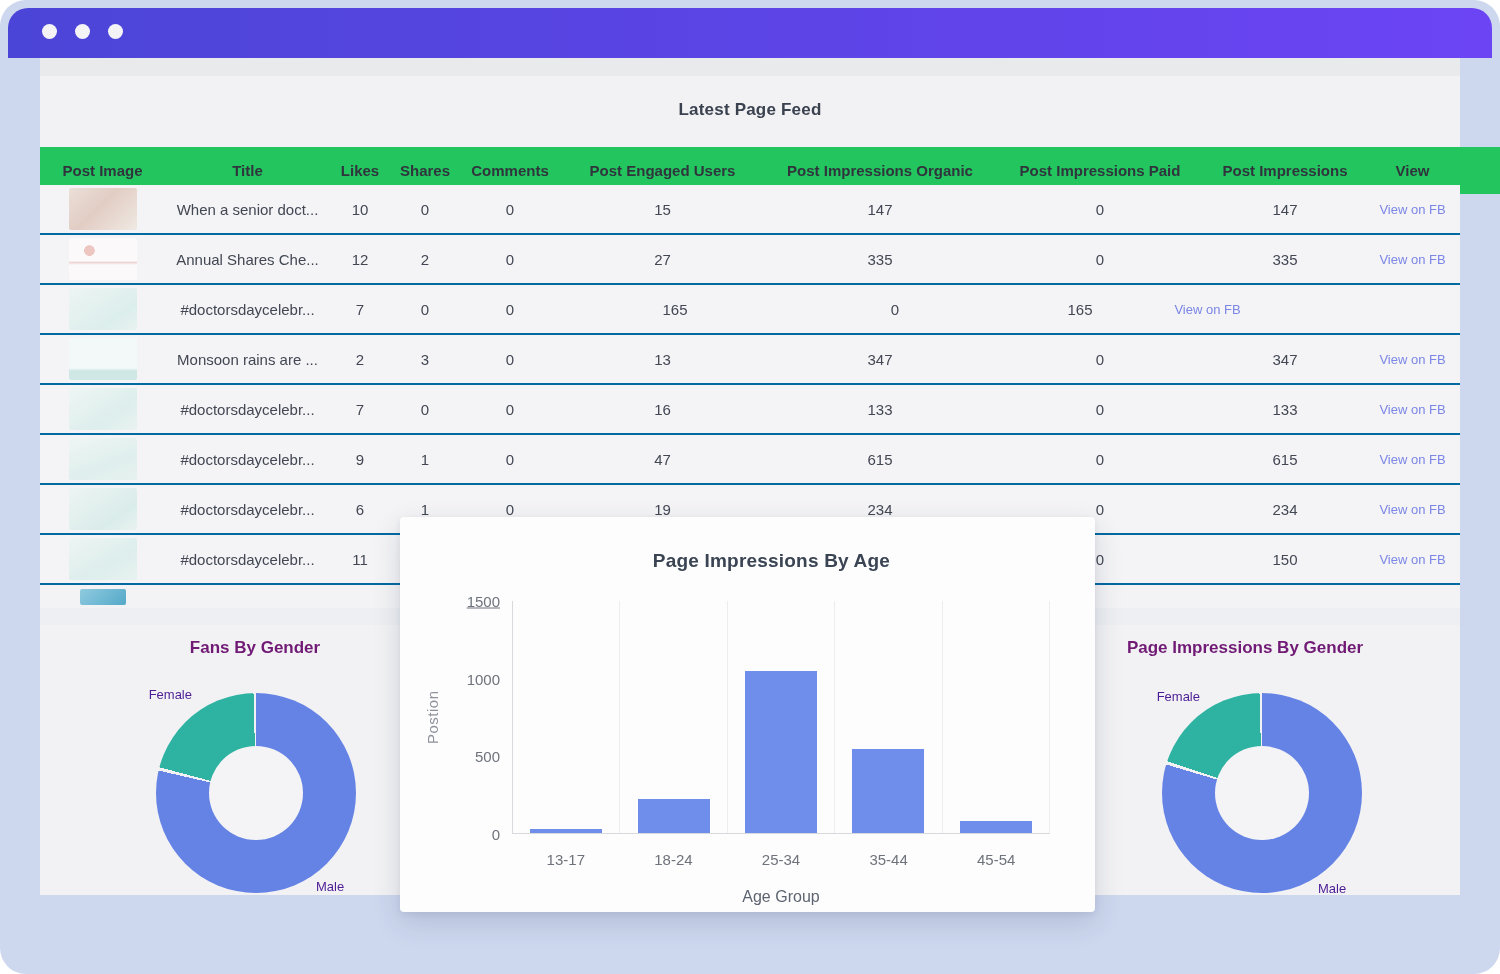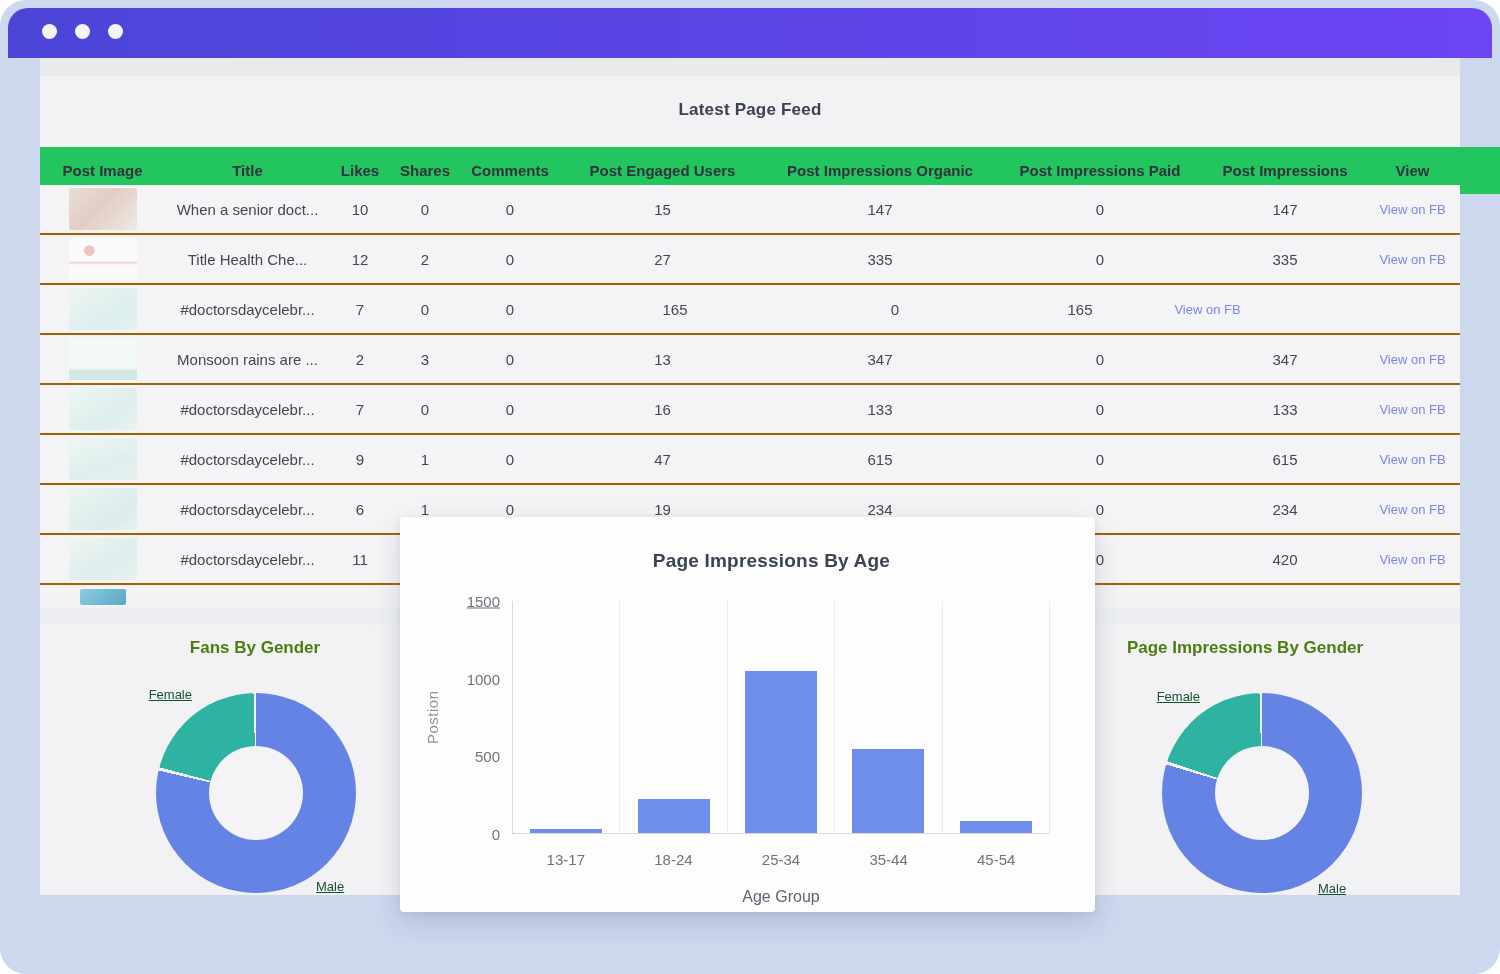--- a/index.html
+++ b/index.html
@@ -16,21 +16,21 @@
   
   .content  { position:absolute; left:40px; top:58px; width:1420px; height:837px; background:#edeff2; }
   .topstrip { position:absolute; left:0; top:0; width:100%; height:18px; background:#e8eaec; }
 
   
   .feed-panel { position:absolute; left:0; top:18px; width:1420px; height:532px; background:#f2f2f4; }
   .feed-title { position:absolute; top:24px; width:100%; text-align:center;
                 font-size:17px; font-weight:700; color:#3a414f; letter-spacing:.2px; }
   .thead { position:absolute; top:61px; left:0; width:1500px; height:47px; background:#22c55e; display:flex; align-items:stretch;margin-top:10px; }
   .tbody { position:absolute; top:109px; left:0; width:1420px; }
-  .trow  { display:flex; height:50px; background:#f4f4f6; border-bottom:2px solid #a16207; }
+  .trow  { display:flex; height:50px; background:#f4f4f6; border-bottom:2px solid #0369a1; }
   .trow.partial { height:23px; overflow:hidden; background:#f3f3f5; border-bottom:none; }
   .th, .td { display:flex; align-items:center; justify-content:center; text-align:center; }
   .th { font-size:15px; font-weight:700; color:#30343d; }
   .td { font-size:15px; color:#424753; }
   .c0{width:125px}.c1{width:165px}.c2{width:60px}.c3{width:70px}.c4{width:100px}
   .c5{width:205px}.c6{width:230px}.c7{width:210px}.c8{width:160px}.c9{width:95px}
   .fb-link { font-size:13px; color:var(--link,#7b86e6); cursor:pointer; }
 
   .thumb { width:68px; height:42px; border-radius:2px; }
   .t1{background:linear-gradient(135deg,#eadfd8 0%,#e2cdc4 45%,#efe9e3 100%);}
@@ -45,26 +45,26 @@
   .t9{background:linear-gradient(135deg,#8fcadf,#55a9c9);}
   .trow.partial .thumb { width:46px; height:16px; margin-top:4px; }
   .trow.partial .td { align-items:flex-start; }
 
   
   .bottom-panel { position:absolute; left:0; top:567px; width:1420px; height:270px; background:#f2f2f4; }
   .donut-block  { position:absolute; top:0; width:430px; height:270px; }
   .donut-block.left  { left:0; }
   .donut-block.right { right:0; }
   .donut-title { position:absolute; top:13px; width:100%; text-align:center;
-                 font-size:17px; font-weight:700; color:#4d7c0f; }
+                 font-size:17px; font-weight:700; color:#701a75; }
   .donut { position:absolute; width:200px; height:200px; border-radius:50%; }
   .donut::after { content:""; position:absolute; inset:53px; border-radius:50%; background:#f4f4f6; }
   .donut-block.left  .donut { left:116px; top:68px; }
   .donut-block.right .donut { left:132px; top:68px; }
-  .lbl { position:absolute; font-size:13px; color:#14532d;text-decoration:underline; }
+  .lbl { position:absolute; font-size:13px; color:#4c1d95; }
   .donut-block.left  .lf { left:96px;  top:62px;  width:56px; text-align:right; }
   .donut-block.left  .lm { left:276px; top:254px; }
   .donut-block.right .lf { left:118px; top:64px;  width:52px; text-align:right; }
   .donut-block.right .lm { left:288px; top:256px; }
 
   
   .age-panel { position:absolute; left:400px; top:517px; width:695px; height:395px;
                background:#fdfdfe; border-radius:4px; z-index:5;
                box-shadow:0 10px 28px rgba(45,55,90,.16), 0 2px 6px rgba(45,55,90,.08); }
   .age-title { position:absolute; top:33px; width:100%; text-align:center;
@@ -131,21 +131,21 @@
               <div class="td c7">0</div>
               <div class="td c8">147</div>
               <div class="td c9">
                 <span class="fb-link">View on FB</span>
               </div>
             </div>
             <div class="trow">
               <div class="td c0">
                 <div class="thumb t2"></div>
               </div>
-              <div class="td c1">Title Health Che...</div>
+              <div class="td c1">Annual Shares Che...</div>
               <div class="td c2">12</div>
               <div class="td c3">2</div>
               <div class="td c4">0</div>
               <div class="td c5">27</div>
               <div class="td c6">335</div>
               <div class="td c7">0</div>
               <div class="td c8">335</div>
               <div class="td c9">
                 <span class="fb-link">View on FB</span>
               </div>
@@ -233,21 +233,21 @@
               <div class="td c0">
                 <div class="thumb t8"></div>
               </div>
               <div class="td c1">#doctorsdaycelebr...</div>
               <div class="td c2">11</div>
               <div class="td c3"></div>
               <div class="td c4"></div>
               <div class="td c5"></div>
               <div class="td c6"></div>
               <div class="td c7">0</div>
-              <div class="td c8">420</div>
+              <div class="td c8">150</div>
               <div class="td c9">
                 <span class="fb-link">View on FB</span>
               </div>
             </div>
             <div class="trow partial">
               <div class="td c0">
                 <div class="thumb t9"></div>
               </div>
             </div>
           </div>

